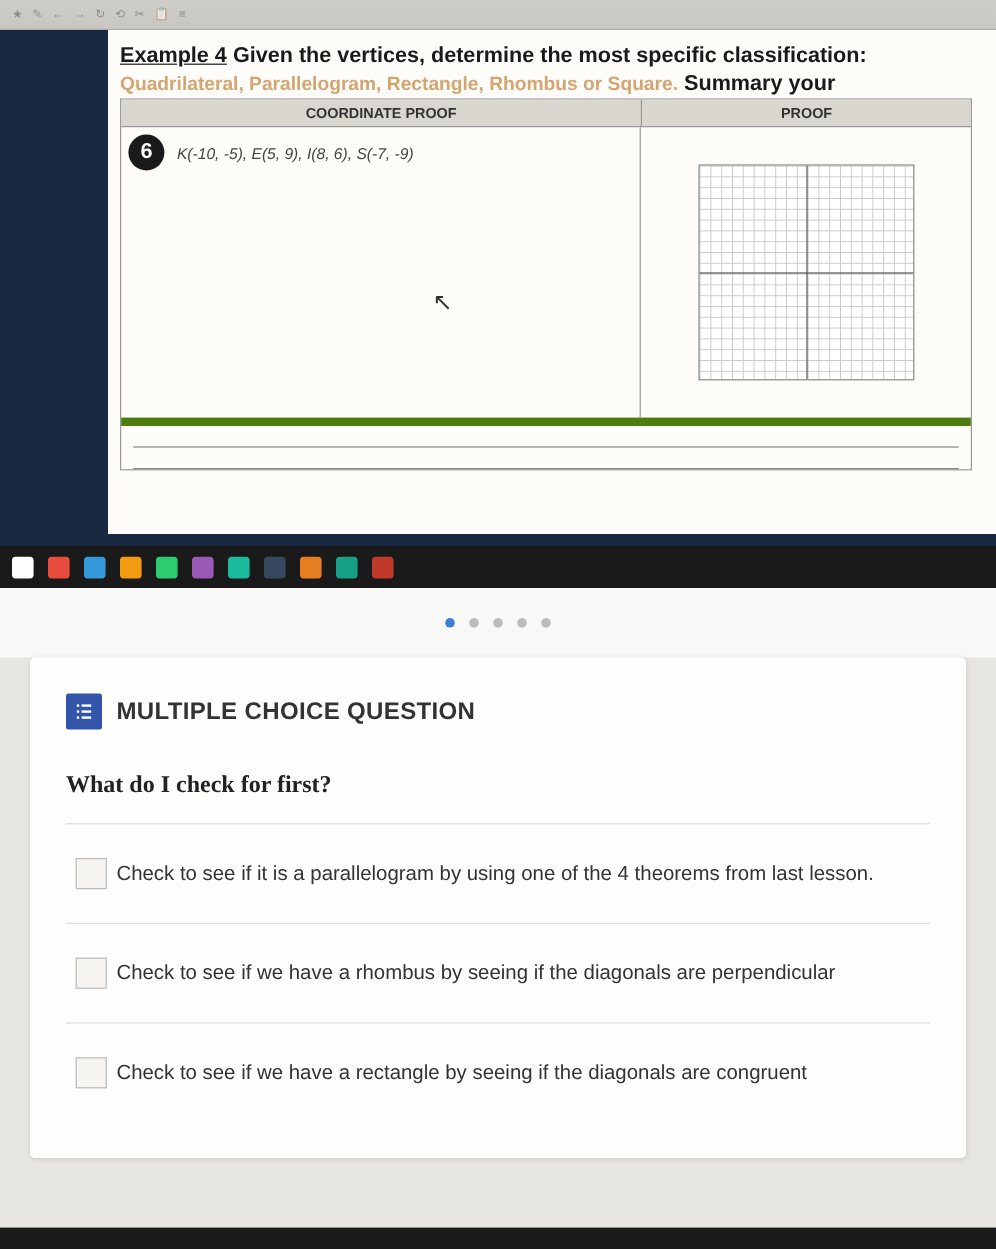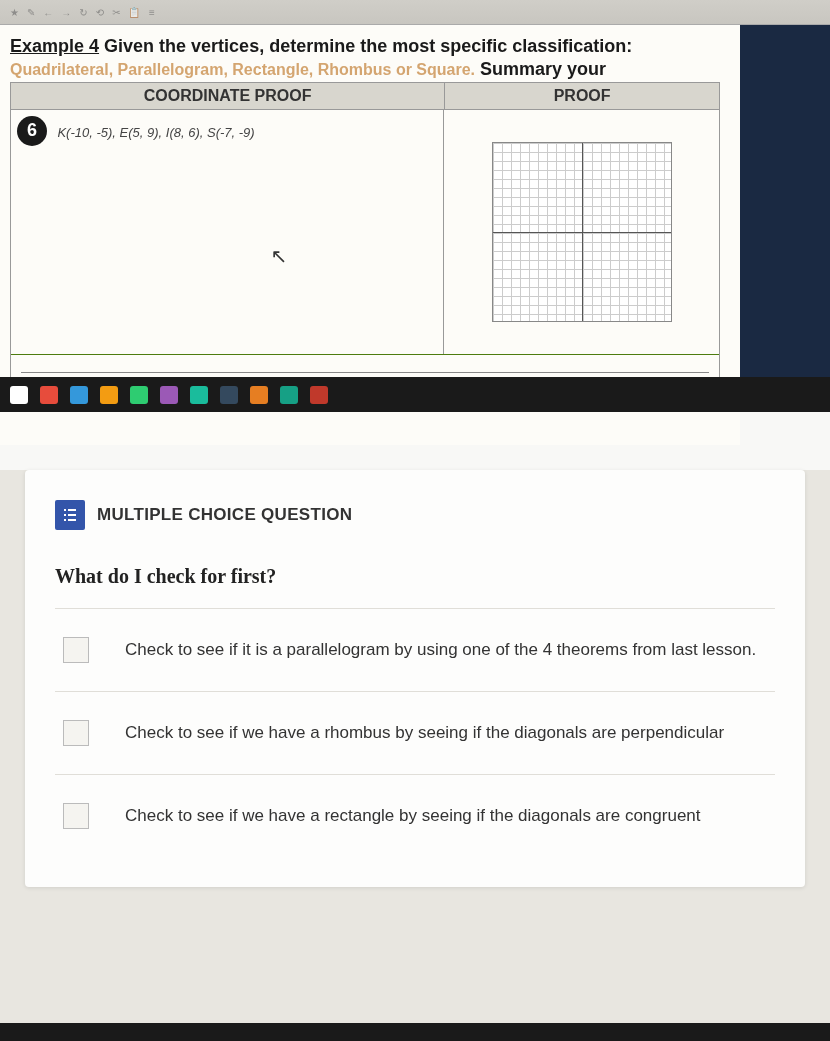--- a/index.html
+++ b/index.html
@@ -18,25 +18,25 @@
       height: 25px;
       display: flex;
       align-items: center;
       gap: 8px;
       font-size: 10px;
       color: #666;
     }
     .top-section span { opacity: 0.6; }
     .presentation-area {
       width: 100%;
-      height: 387px;
+      height: 465px;
       background: #1a2942;
       position: relative;
       display: flex;
-      justify-content: flex-start;
+      justify-content: flex-end;
     }
     .slide {
       width: 740px;
       height: 420px;
       background: #fdfcf8;
       position: relative;
       padding: 10px 20px 10px 10px;
     }
     .example-title {
       font-size: 18px;
@@ -66,29 +66,29 @@
     }
     .proof-header {
       display: flex;
       background: #d8d6ce;
       border-bottom: 1px solid #999;
     }
     .proof-header-cell {
       padding: 4px;
       text-align: center;
       font-weight: bold;
-      font-size: 16px;
+      font-size: 12px;
       color: #333;
     }
     .proof-header-cell.left { flex: 1.6; border-right: 1px solid #999; }
     .proof-header-cell.right { flex: 1; }
     .proof-body {
       display: flex;
       flex: 1;
-      border-bottom: 1px solid #4d7c0f;
+      border-bottom: 7px solid #4d7c0f;
     }
     .proof-body-cell {
       padding: 6px;
       position: relative;
     }
     .proof-body-cell.left { flex: 1.6; border-right: 1px solid #999; }
     .proof-body-cell.right { flex: 1; display: flex; align-items: center; justify-content: center; }
     .badge {
       width: 30px;
       height: 30px;
@@ -210,41 +210,41 @@
       height: 30px;
       background: #3355aa;
       color: #fff;
       display: flex;
       align-items: center;
       justify-content: center;
       font-size: 14px;
       border-radius: 2px;
     }
     .quiz-type {
-      font-size: 17px;
+      font-size: 20px;
       font-weight: 600;
       color: #333;
       letter-spacing: 0.3px;
     }
     .quiz-question {
       font-size: 20px;
       font-weight: 600;
       color: #222;
       margin-bottom: 20px;
       font-family: Liberation Serif, serif;
     }
     .quiz-sub {
       font-size: 18px;
       color: #222;
       margin-bottom: 55px;
     }
     .option-row {
       display: flex;
       align-items: center;
-      gap: 36px;
+      gap: 8px;
       padding: 28px 8px;
       border-top: 1px solid #e0ded8;
       cursor: pointer;
     }
     .option-row:first-of-type { border-top: none; }
     .checkbox {
       width: 26px;
       height: 26px;
       border: 1px solid #bbb;
       background: #f5f4f0;

